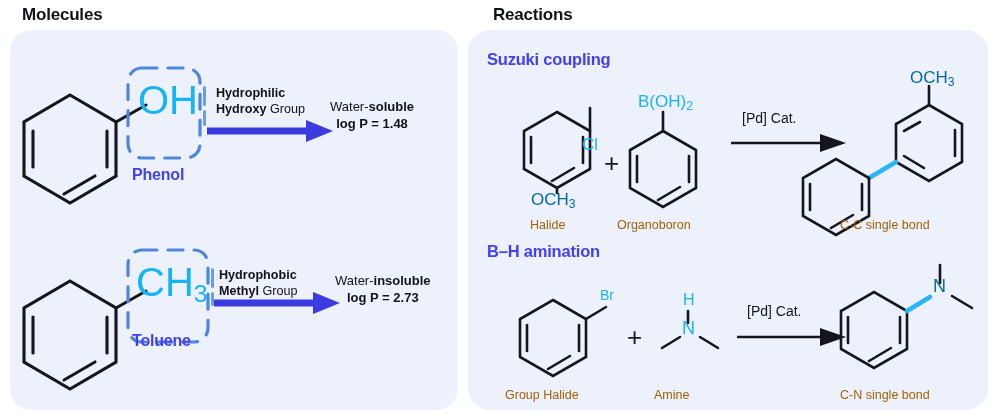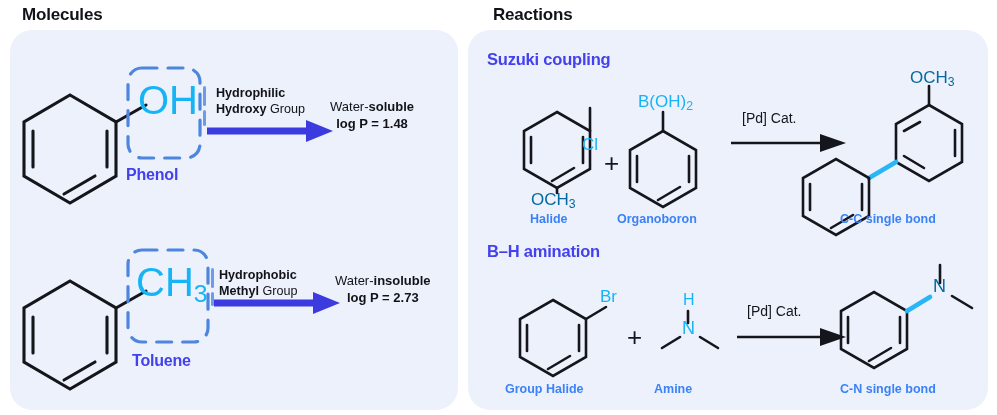--- a/index.html
+++ b/index.html
@@ -44,30 +44,31 @@
   #bh-title{left:487px;top:242px;}
 
   
   .mol-name{
     position:absolute;
     font-size:16px;
     font-weight:bold;
     color:#4340EE;
     letter-spacing:-0.2px;
   }
-  #phenol-name{left:126px;top:166px;}
-  #toluene-name{left:132px;top:352px;text-align:center;}
+  #phenol-name{left:132px;top:166px;}
+  #toluene-name{left:132px;top:332px;text-align:center;}
 
   
   .caption{
     position:absolute;
     font-size:12.5px;
-    font-weight:bold;
-    color:#3b82f6;
-    white-space:nowrap;
+    font-weight:normal;
+    color:#a16207;
+    white-space:nowrap;
+    margin-top:6px;
   }
 
   
   .annot{
     position:absolute;
     font-size:12.6px;
     color:#111318;
     line-height:15.5px;
     white-space:nowrap;
   }
@@ -305,21 +306,21 @@
       <line class="bond-thin" x1="900" y1="317" x2="900" y2="343"></line>
       <line class="bond-thin" x1="848" y1="317" x2="848" y2="343"></line>
       <line class="bond-thin" x1="869" y1="361" x2="891" y2="348"></line>
     </g>
 
     <line class="bond-hl" x1="907" y1="311" x2="930" y2="297"></line>
     <line class="bond-thin" x1="940" y1="283" x2="940" y2="265"></line>
     <line class="bond-thin" x1="952" y1="296" x2="972" y2="308"></line>
   </svg>
 
-  <div class="atom cy" style="left:600px;top:287px;font-size:17px;">Br</div>
+  <div class="atom cy" style="left:600px;top:287px;font-size:14px;">Br</div>
 
   <div class="plus" style="left:627px;top:322px;">+</div>
 
   <div class="atom cy" style="left:683px;top:291px;font-size:16px;">H</div>
   <div class="atom cy" style="left:682px;top:318px;font-size:18px;">N</div>
 
   <div class="cat" style="left:747px;top:303px;">[Pd] Cat.</div>
 
   <div class="atom" style="left:933px;top:276px;font-size:18px;">N</div>
 

